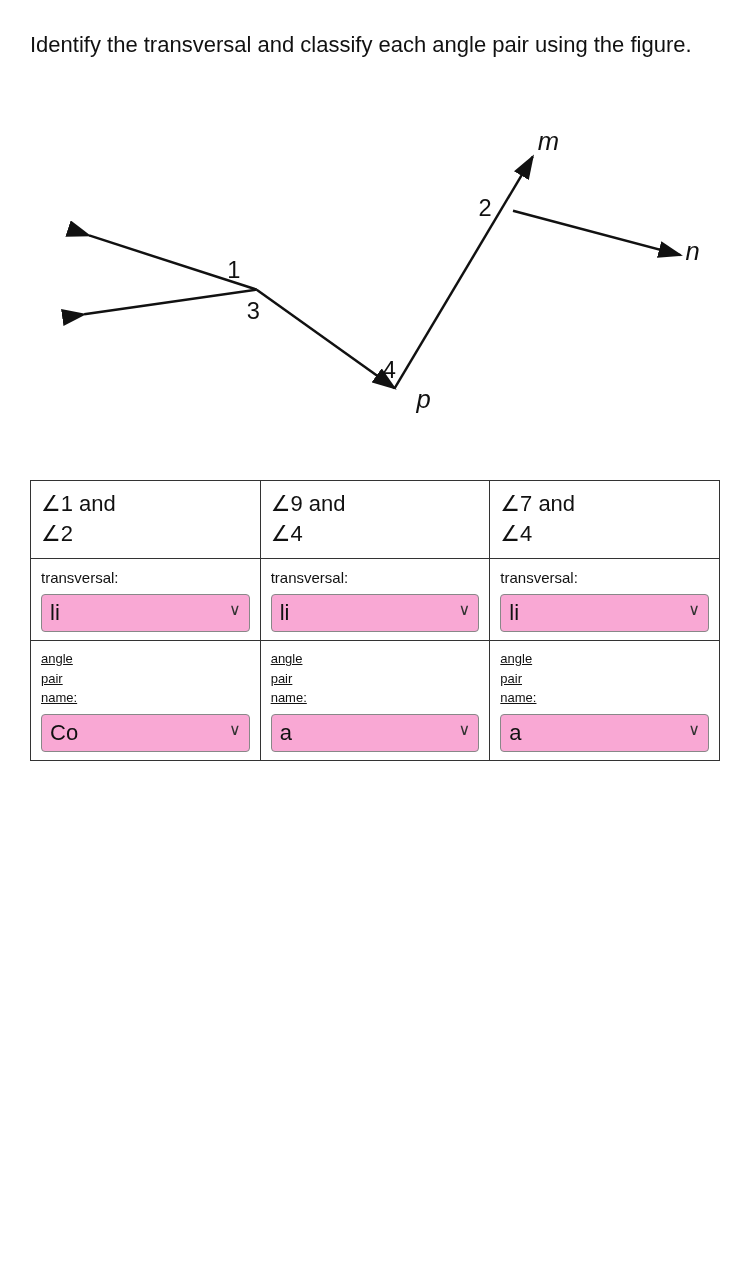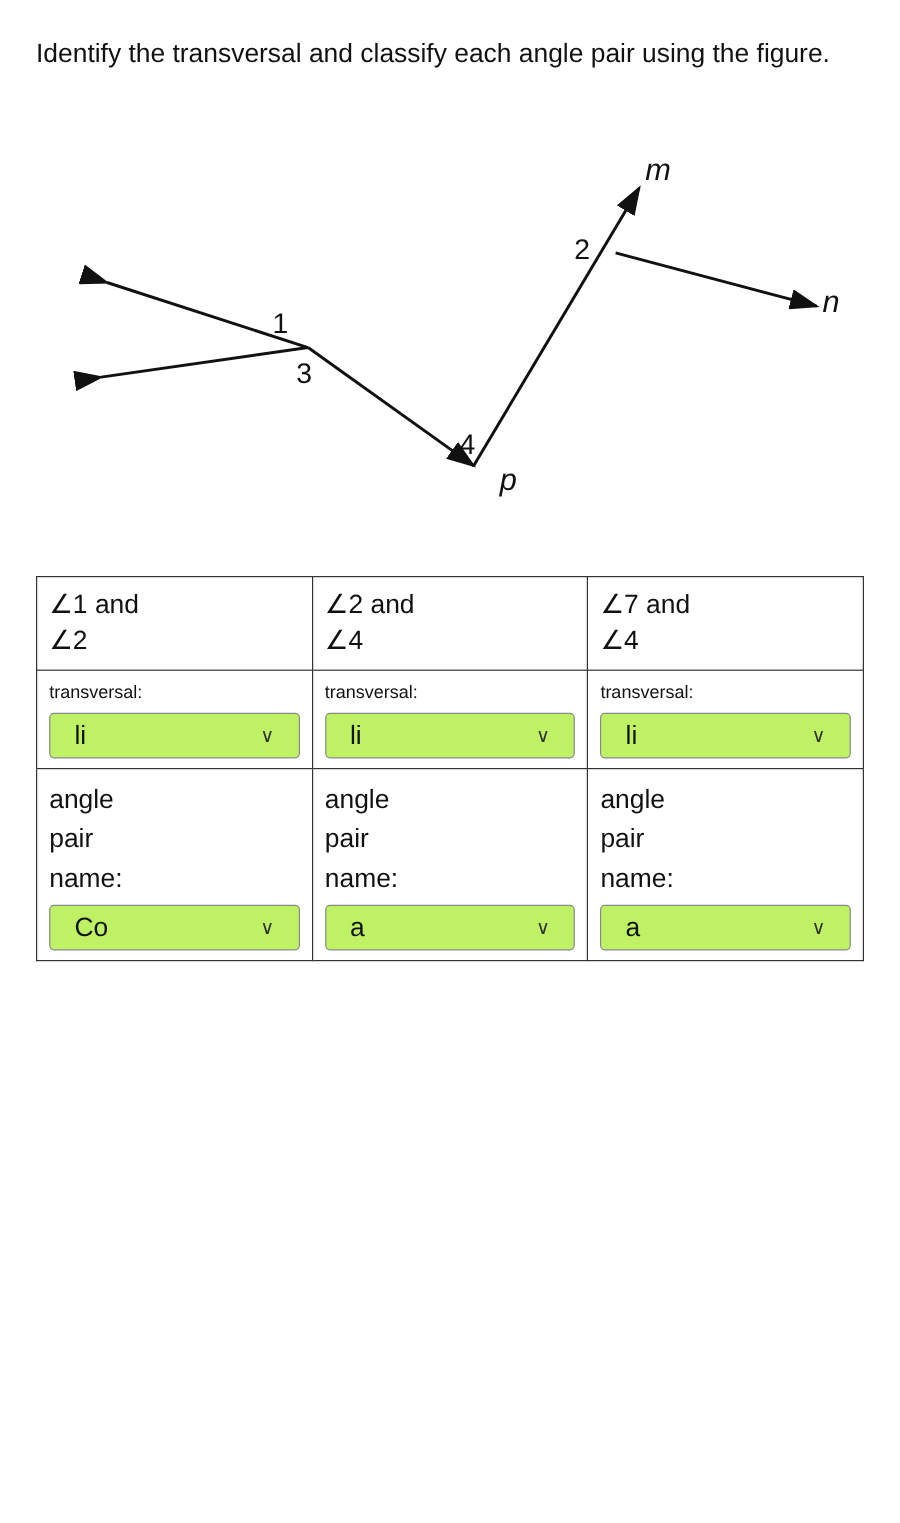--- a/index.html
+++ b/index.html
@@ -54,41 +54,42 @@
     }
 
     .transversal-label {
       font-size: 15px;
       line-height: 1.4;
       margin-bottom: 6px;
     }
 
     .dropdown-box {
       display: flex;
-      align-items: center;
+      align-items: flex-start;
       border: 1.5px solid #888;
       border-radius: 4px;
-      padding: 5px 20px;
-      background: #bef264;
+      padding: 5px 8px;
+      background: #f9a8d4;
       cursor: pointer;
       font-size: 22px;
       min-height: 38px;
       gap: 6px;
     }
 
     .dropdown-box .chevron {
       margin-left: auto;
       font-size: 16px;
       color: #333;
     }
 
     .angle-pair-label {
-      font-size: 22px;
+      font-size: 13px;
       line-height: 1.5;
       margin-bottom: 6px;
+      text-decoration: underline;
     }
   </style>
 </head>
 <body>
 
 <div class="title">Identify the transversal and classify each angle pair using the figure.</div>
 
 <div class="figure-area">
   <svg viewBox="0 0 700 370" xmlns="http://www.w3.org/2000/svg">
 
@@ -134,21 +135,21 @@
       <div class="cell-header">
         <span>
           <span>∠1 and</span><br>
           <span>∠2</span>
         </span>
       </div>
     </td>
     <td>
       <div class="cell-header">
         <span>
-          <span>∠2 and</span><br>
+          <span>∠9 and</span><br>
           <span>∠4</span>
         </span>
       </div>
     </td>
     <td>
       <div class="cell-header">
         <span>
           <span>∠7 and</span><br>
           <span>∠4</span>
         </span>

